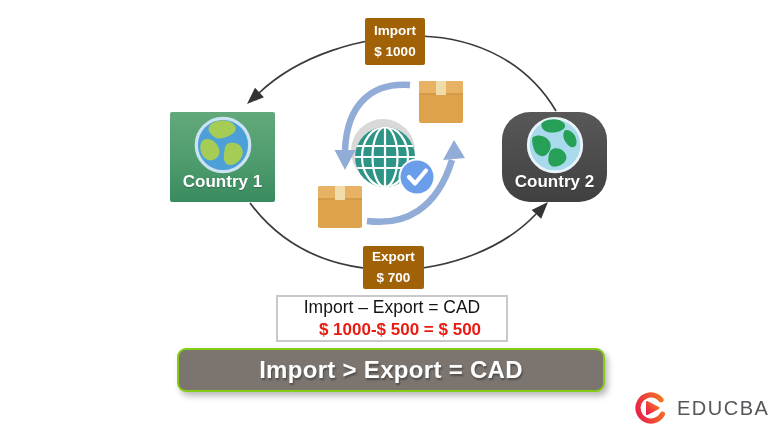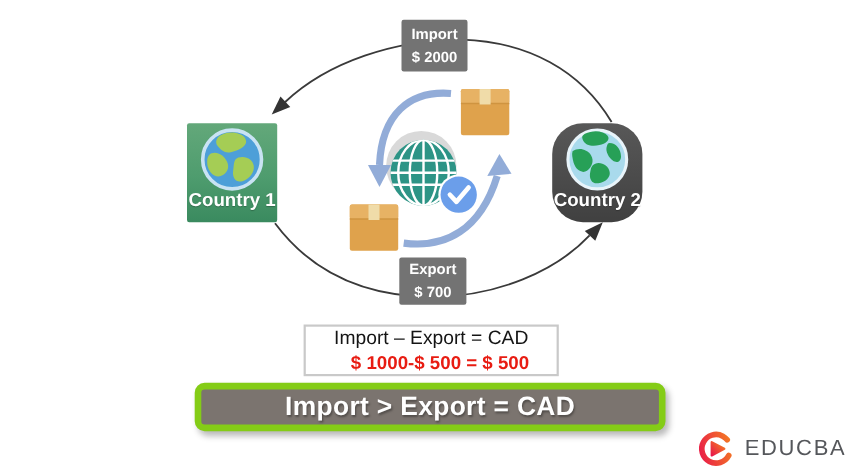--- a/index.html
+++ b/index.html
@@ -5,28 +5,28 @@
   html,body{margin:0;padding:0;background:#ffffff;}
   .stage{
     position:relative;width:768px;height:432px;background:#ffffff;overflow:hidden;
     font-family:"Liberation Sans", sans-serif;
   }
   .stage svg.overlay{position:absolute;left:0;top:0;z-index:1;}
   .abs{position:absolute;z-index:2;}
 
   
   .flow-badge{
-    background:#737373;color:#ffffff;font-weight:bold;font-size:13.5px;line-height:1.55;
+    background:#a16207;color:#ffffff;font-weight:bold;font-size:13.5px;line-height:1.55;
     text-align:center;display:flex;flex-direction:column;justify-content:center;
     border-radius:2px;
   }
 
   
   .country-tile{
-    width:82px;height:90px;border-radius:2px;display:flex;flex-direction:column;
+    width:105px;height:90px;border-radius:2px;display:flex;flex-direction:column;
     align-items:center;justify-content:flex-start;padding-top:3px;box-sizing:border-box;
   }
   .country-tile .label{
     color:#ffffff;font-weight:bold;font-size:17px;margin-top:-3px;
     text-shadow:0 1px 1px rgba(0,0,0,0.25);white-space:nowrap;
   }
   .tile-green{background:linear-gradient(180deg,#63a87a 0%,#4e9c6e 55%,#3a8a5f 100%);}
   .tile-dark{background:linear-gradient(180deg,#585858 0%,#4a4a4a 60%,#404040 100%);border-radius:28px;}
 
   
@@ -34,21 +34,21 @@
     left:276px;top:295px;width:232px;height:47px;background:#ffffff;
     border:2px solid #c9c9c9;box-sizing:border-box;text-align:center;
     display:flex;flex-direction:column;justify-content:flex-end;
   }
   .formula-box .eq{font-size:17.5px;color:#141414;line-height:1.25;}
   .formula-box .calc{font-size:17px;font-weight:bold;color:#e81c12;line-height:1.25;margin-left:16px;}
 
   
   .conclusion-bar{
     left:177px;top:348px;width:428px;height:44px;background:#7b746f;
-    border:6px solid #84cc16;border-radius:9px;box-sizing:border-box;
+    border:2px solid #84cc16;border-radius:9px;box-sizing:border-box;
     box-shadow:3px 4px 6px rgba(0,0,0,0.28);
     display:flex;align-items:center;justify-content:center;
     color:#ffffff;font-weight:bold;font-size:24px;letter-spacing:0.3px;
     text-shadow:1px 2px 2px rgba(0,0,0,0.35);white-space:nowrap;
   }
 
   
   .brand{left:632px;top:389px;display:flex;align-items:center;gap:7px;text-align:center;}
   .brand .brand-text{
     font-size:20px;color:#55575b;letter-spacing:1.5px;font-weight:normal;white-space:nowrap;
@@ -116,24 +116,24 @@
       <g>
         <circle cx="417" cy="177" r="18.5" fill="#ffffff"></circle>
         <circle cx="417" cy="177" r="16.5" fill="#6b9eea"></circle>
         <path d="M 409 177 L 415 183.5 L 426 170.5" fill="none" stroke="#ffffff" stroke-width="4.2" stroke-linecap="round" stroke-linejoin="round"></path>
       </g>
     </g>
   </svg>
 
   <div class="abs flow-badge" style="left:365px;top:18px;width:60px;height:47px;">
     <span>Import</span>
-    <span>$ 2000</span>
+    <span>$ 1000</span>
   </div>
 
-  <div class="abs flow-badge" style="left:363px;top:234px;width:61px;height:43px;">
+  <div class="abs flow-badge" style="left:363px;top:246px;width:61px;height:43px;">
     <span>Export</span>
     <span>$ 700</span>
   </div>
 
   <div class="abs country-tile tile-green" style="left:170px;top:112px;">
     <svg width="60" height="60" viewBox="0 0 64 64">
       <circle cx="32" cy="32" r="28.5" fill="#4d9fd8" stroke="#c9e3f3" stroke-width="3.5"></circle>
       <path fill="#a5cd55" d="M22 8 C 30 4, 42 6, 45 12 C 48 18, 40 22, 34 24 C 26 27, 22 24, 18 19 C 15 15, 17 10, 22 8 Z"></path>
       <path fill="#a5cd55" d="M12 26 C 18 24, 24 28, 27 34 C 30 40, 27 46, 21 48 C 15 50, 9 44, 8 37 C 7.5 32, 8 28, 12 26 Z"></path>
       <path fill="#a5cd55" d="M38 30 C 46 28, 52 32, 53 38 C 54 44, 49 51, 42 53 C 36 55, 32 50, 33 43 C 34 37, 33 32, 38 30 Z"></path>

